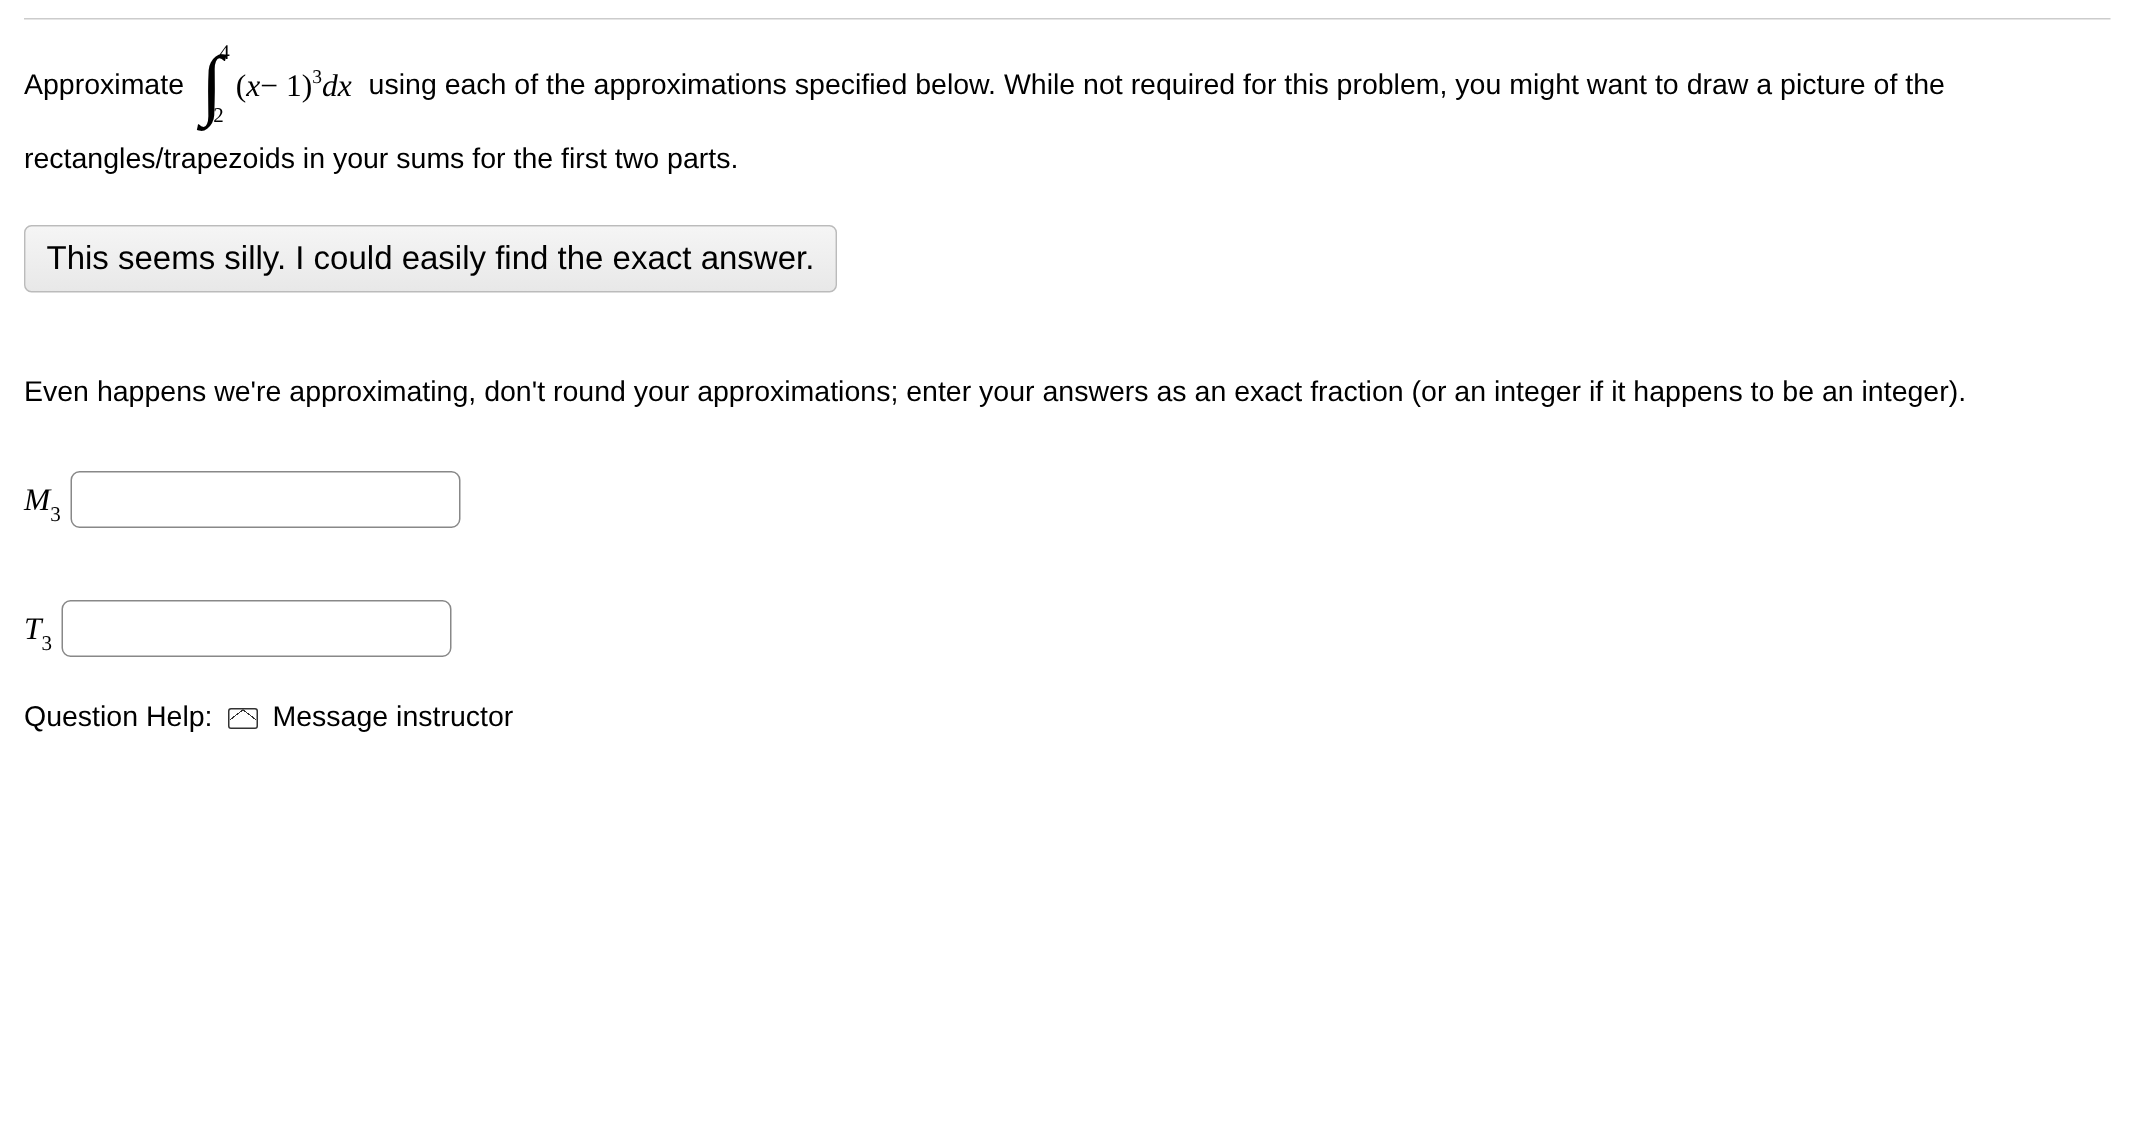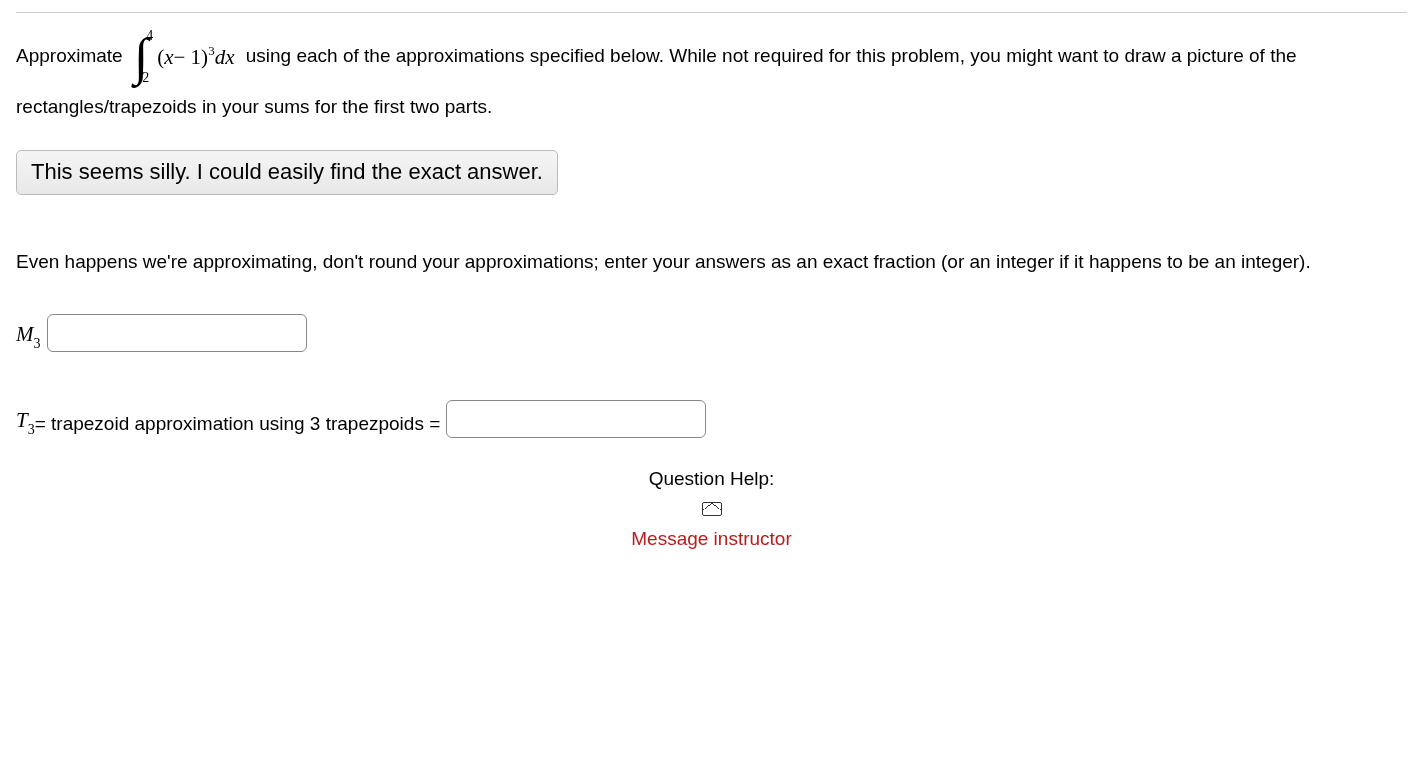--- a/index.html
+++ b/index.html
@@ -101,21 +101,20 @@
       padding: 6px 10px;
       font-size: 18px;
       width: 260px;
       height: 38px;
       margin-left: 6px;
     }
     .help-row {
       display: flex;
       align-items: center;
       gap: 10px;
-      flex-direction: column;
     }
     .mail-icon {
       display: inline-block;
       width: 20px;
       height: 14px;
       border: 1.5px solid #333;
       border-radius: 2px;
       position: relative;
     }
     .mail-icon::before {
@@ -125,21 +124,21 @@
       left: 0;
       right: 0;
       height: 7px;
       background: linear-gradient(to bottom right, transparent 48%, #333 48%, #333 54%, transparent 54%),
                   linear-gradient(to bottom left, transparent 48%, #333 48%, #333 54%, transparent 54%);
       background-size: 50% 100%;
       background-position: left, right;
       background-repeat: no-repeat;
     }
     .help-link {
-      color: #b91c1c;
+      color: #000000;
       cursor: pointer;
     }
   </style>
 </head>
 <body>
 
 <div class="top-border"></div>
 
 <div class="problem-text">
   <span>Approximate </span>
@@ -171,21 +170,20 @@
   <span class="math-label">
     <span class="italic-var">M</span><span class="subscript">3</span>
   </span>
   <input type="text" class="answer-input" value="" style="">
 </div>
 
 <div class="answer-row" style="margin-bottom:28px;margin-top:14px;">
   <span class="math-label">
     <span class="italic-var">T</span><span class="subscript">3</span>
   </span>
-  <span> = trapezoid approximation using 3 trapezpoids = </span>
   <input type="text" class="answer-input" value="" style="">
 </div>
 
 <div class="help-row">
   <span>Question Help:</span>
   <span class="mail-icon"></span>
   <span class="help-link">Message instructor</span>
 </div>
 
 </body></html>

